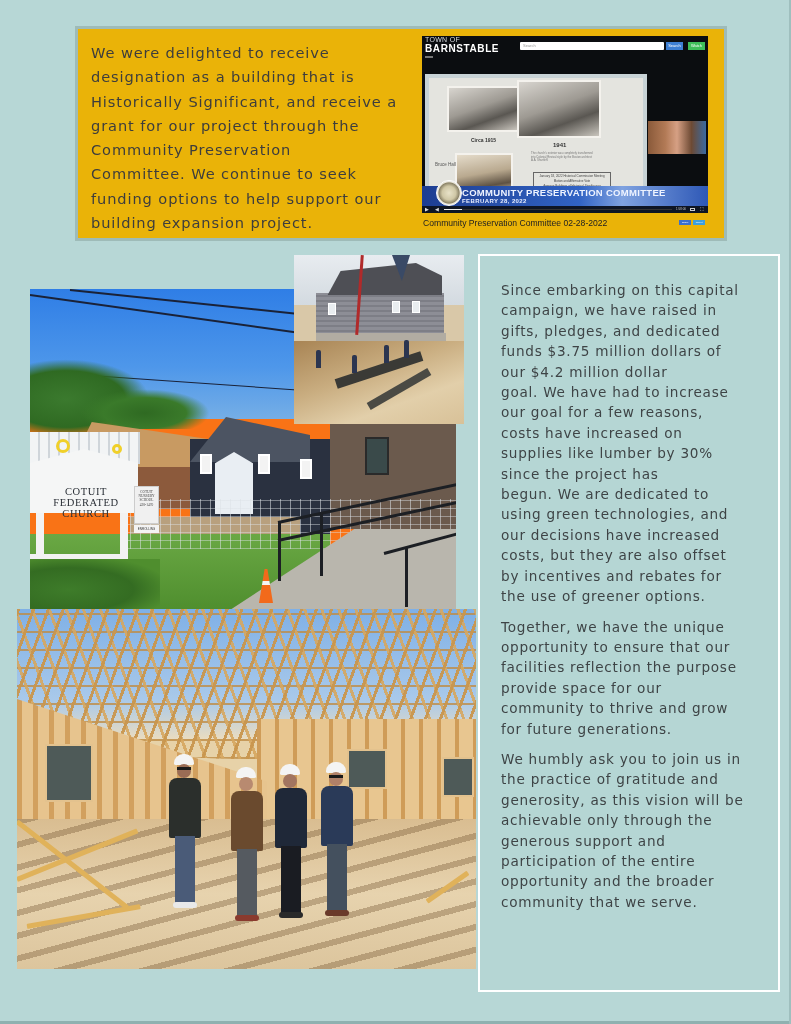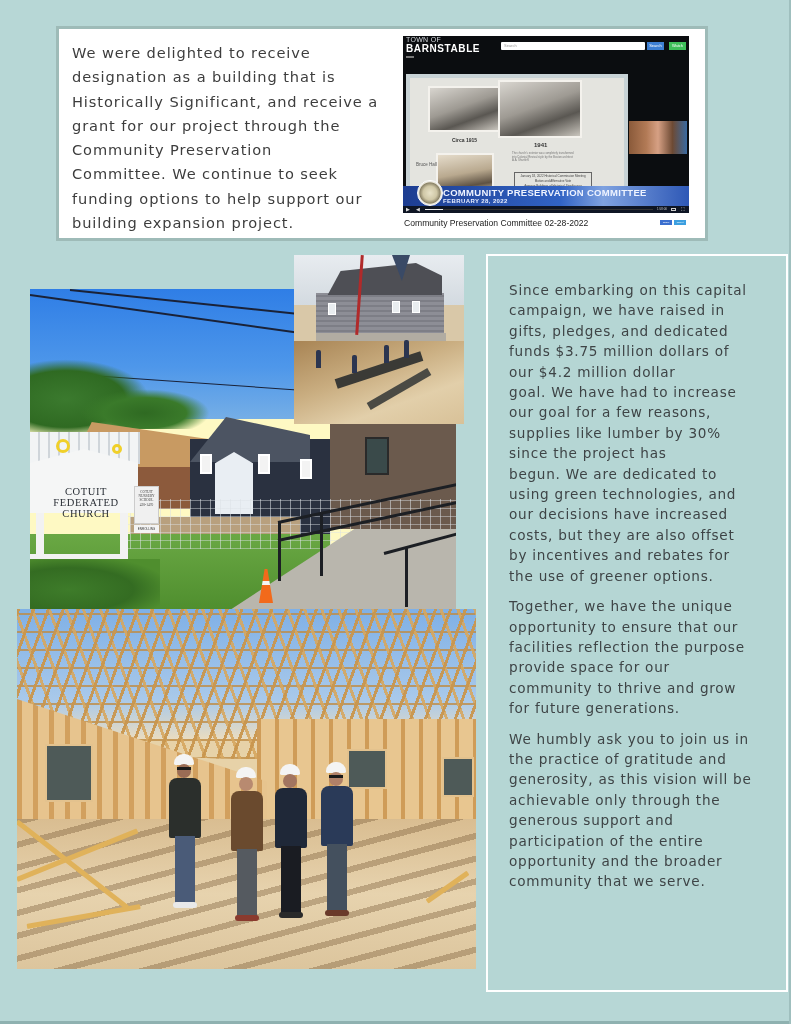--- a/index.html
+++ b/index.html
@@ -12,22 +12,22 @@
   }
   .page-bottom-line {
     position: absolute; left: 0; right: 0; bottom: 0; height: 3px; background: #8fb1b0;
   }
   .page-right-line {
     position: absolute; top: 0; bottom: 0; right: 0; width: 2px; background: #9fbfbe;
   }
 
   
   .top-card {
-    position: absolute; left: 56px; top: 26px; width: 652px; height: 215px;
-    background: #ffffff;
+    position: absolute; left: 75px; top: 26px; width: 652px; height: 215px;
+    background: #eab308;
     border: 3px solid #9ebbb8;
   }
   .top-text {
     position: absolute; left: 13px; top: 12px; width: 310px;
     font-family: "DejaVu Sans", sans-serif;
     font-size: 14.6px; line-height: 24.3px; letter-spacing: 0.9px;
     color: #3d3d3d;
   }
   .top-text p { white-space: nowrap; }
 
@@ -118,38 +118,37 @@
     font-size: 2.5px; color: #fff; text-align: center; line-height: 5px;
   }
   .share-btn.fb { left: 601px; }
   .share-btn.tw { left: 615px; background: #3c9fe0; }
 
   
   .right-card {
     position: absolute; left: 478px; top: 254px; width: 302px; height: 738px;
     border: 2px solid #ffffff;
     background: #b5d6d4;
-    margin-left: 8px;
   }
   .right-text {
     position: absolute; left: 21px; top: 24px; width: 272px;
     font-family: "DejaVu Sans", sans-serif;
     font-size: 13.6px; line-height: 20.4px; letter-spacing: 0.75px;
     color: #3e4446;
   }
   .right-text p { margin-bottom: 10px; }
   .right-text .line { display: block; white-space: nowrap; }
 
   
   .photo {
     position: absolute; overflow: hidden;
   }
   
   .ph-church { left: 30px; top: 289px; width: 426px; height: 321px;
-    background: #fef9c3;
+    background: #f97316;
   }
   .ph-church .sky { position: absolute; left: 0; top: 0; width: 100%; height: 130px;
     background: linear-gradient(180deg, #2f7ee6 0%, #4e97ea 60%, #75aee6 100%); }
   .ph-church .wire { position: absolute; height: 1.5px; background: #1a2238; transform-origin: left center; }
   .ph-church .trees { position: absolute; left: 0; top: 70px; width: 120px; height: 80px;
     background: radial-gradient(ellipse at 30% 50%, #3b7a2e 0%, #2f6a22 50%, transparent 70%); }
   .ph-church .trees2 { position: absolute; left: 50px; top: 100px; width: 130px; height: 40px;
     background: radial-gradient(ellipse at 50% 60%, #2f6a22 0%, #3a7a2a 45%, transparent 70%); }
   .ph-church .roof1 { position: absolute; left: 40px; top: 133px; width: 145px; height: 45px;
     background: #c89a62; clip-path: polygon(15% 0, 100% 40%, 100% 100%, 0 100%); }
@@ -431,20 +430,21 @@
 <section class="right-card">
   <div class="right-text">
     <p>
       <span class="line">Since embarking on this capital</span>
       <span class="line">campaign, we have raised in</span>
       <span class="line">gifts, pledges, and dedicated</span>
       <span class="line">funds $3.75 million dollars of</span>
       <span class="line">our $4.2 million dollar</span>
       <span class="line">goal.  We have had to increase</span>
       <span class="line">our goal for a few reasons,</span>
+      <span class="line">costs have increased on</span>
       <span class="line">supplies like lumber by 30%</span>
       <span class="line">since the project has</span>
       <span class="line">begun.  We are dedicated to</span>
       <span class="line">using green technologies, and</span>
       <span class="line">our decisions have increased</span>
       <span class="line">costs, but they are also offset</span>
       <span class="line">by incentives and rebates for</span>
       <span class="line">the use of greener options.</span>
     </p>
     <p>

